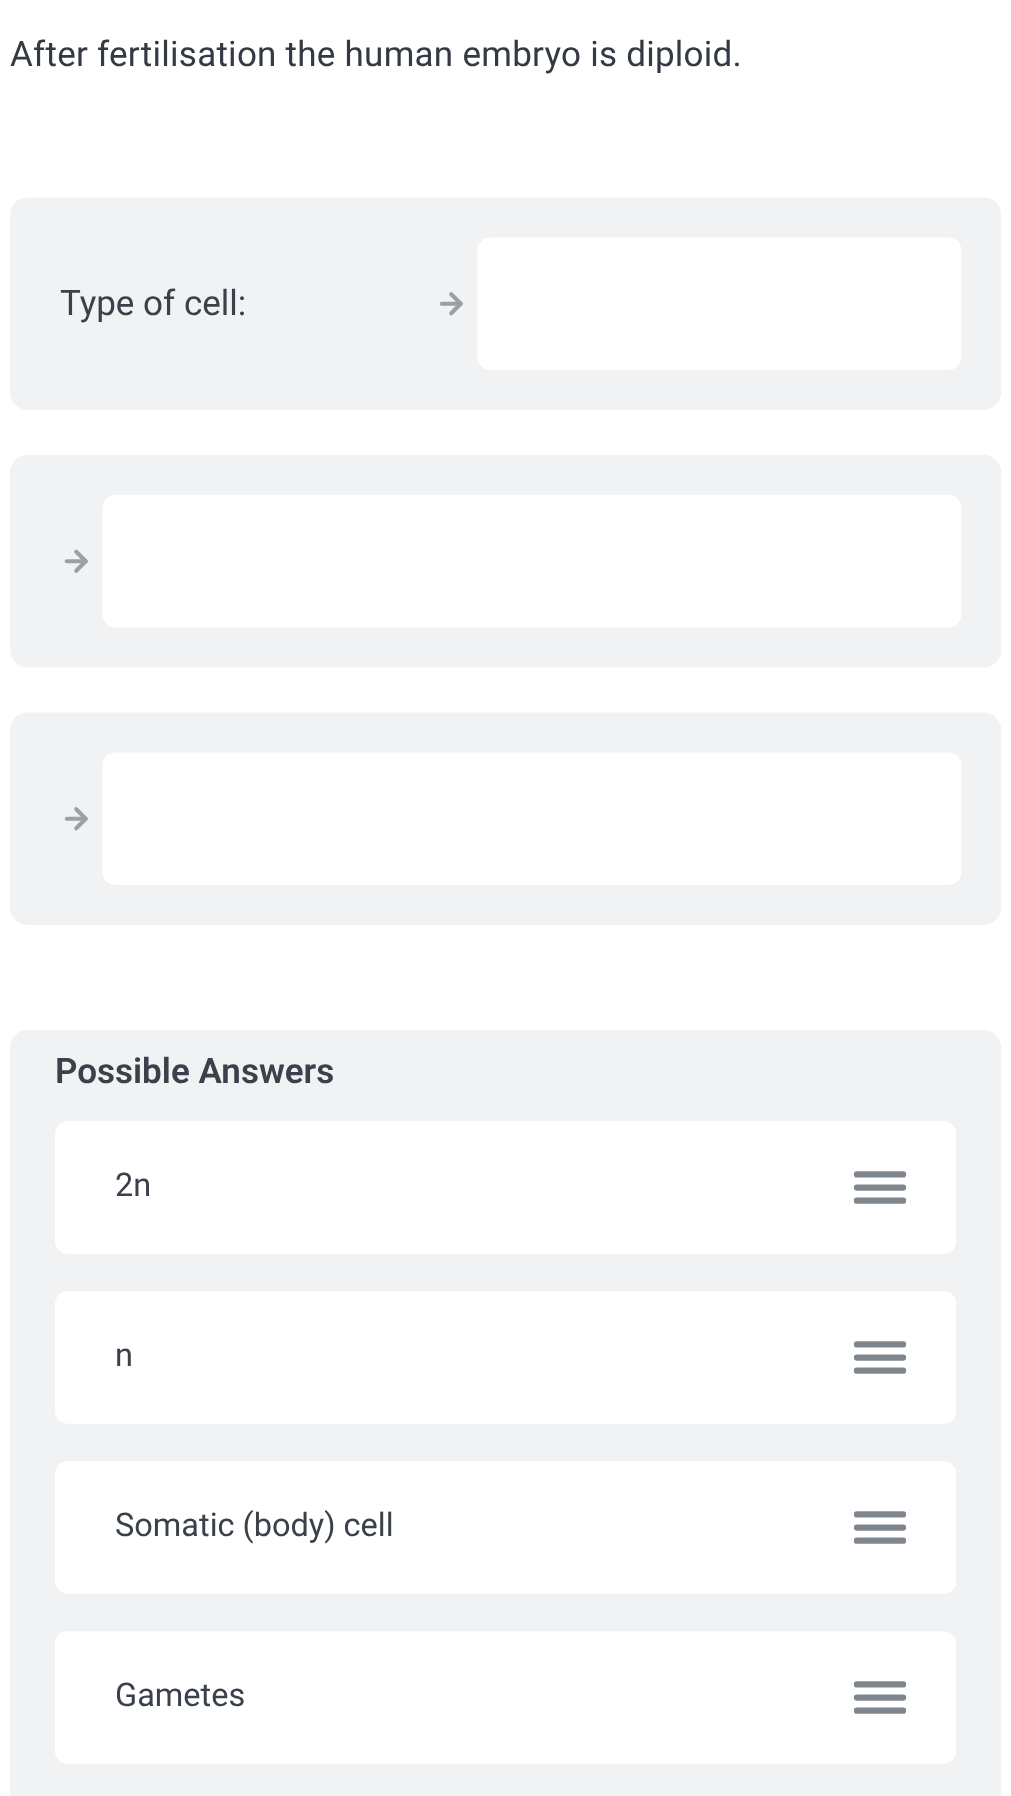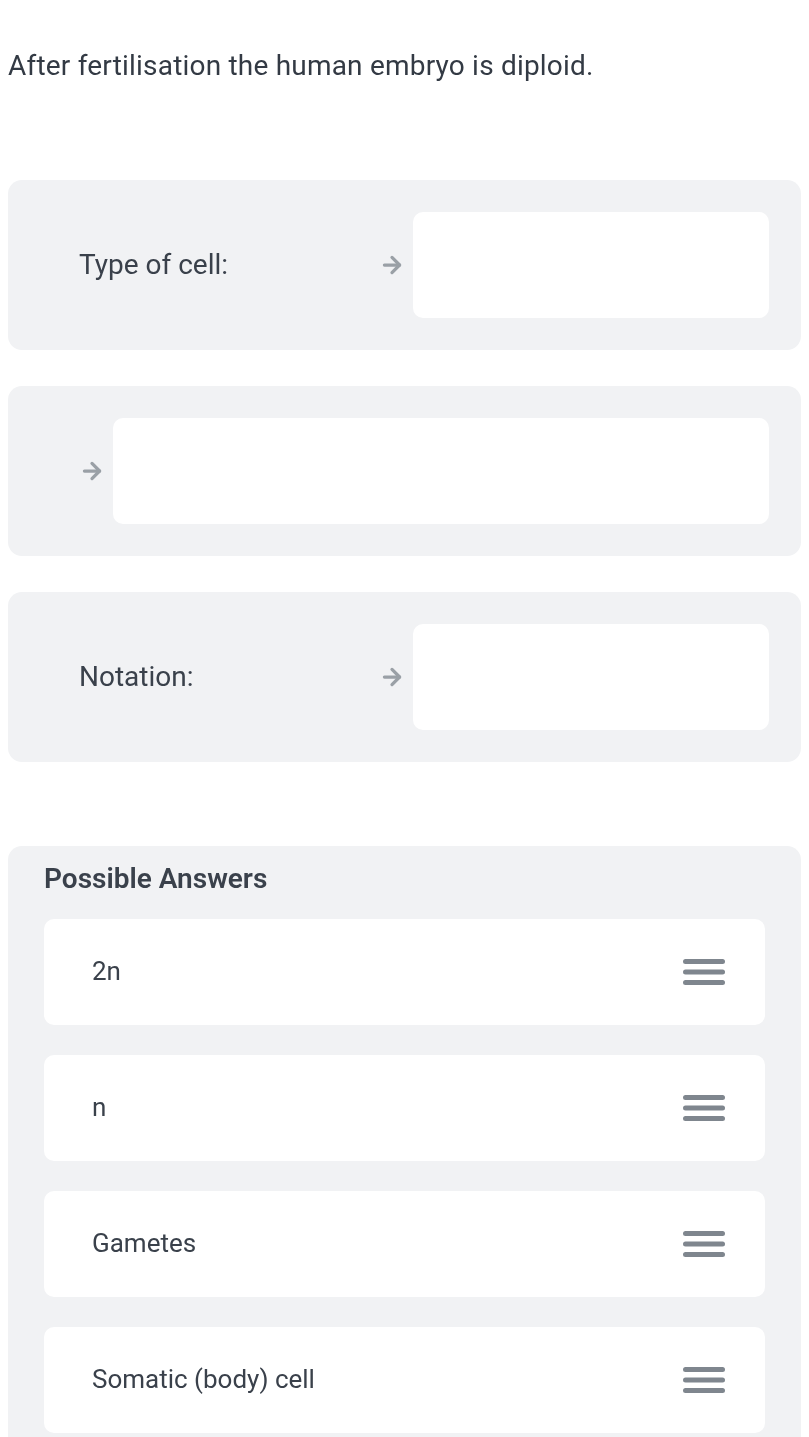--- a/index.html
+++ b/index.html
@@ -9,26 +9,25 @@
     color: #333a44;
     width: 809px;
     padding: 20px 8px 0 8px;
   }
   .question-text {
     font-size: 28px;
     line-height: 1.7;
     color: #333a44;
     margin-bottom: 90px;
     letter-spacing: 0.2px;
-    margin-top: 22px;
   }
   .prompt-row {
     background: #f1f2f4;
     border-radius: 14px;
-    padding: 32px 32px 32px 71px;
+    padding: 32px 32px 32px 40px;
     margin-bottom: 36px;
     display: flex;
     align-items: center;
   }
   .prompt-label {
     font-size: 28px;
     color: #3a414b;
     line-height: 1.55;
     width: 300px;
     flex-shrink: 0;
@@ -104,21 +103,20 @@
   <span class="arrow-icon">
     <svg width="26" height="26" viewBox="0 0 24 24" fill="none" stroke="currentColor" stroke-width="3" stroke-linecap="round" stroke-linejoin="round">
         <line x1="5" y1="12" x2="19" y2="12"></line>
         <polyline points="12 5 19 12 12 19"></polyline>
       </svg>
   </span>
   <div class="drop-zone"></div>
 </div>
 
 <div class="prompt-row">
-  <div class="prompt-label">Notation:</div>
   <span class="arrow-icon">
     <svg width="26" height="26" viewBox="0 0 24 24" fill="none" stroke="currentColor" stroke-width="3" stroke-linecap="round" stroke-linejoin="round">
         <line x1="5" y1="12" x2="19" y2="12"></line>
         <polyline points="12 5 19 12 12 19"></polyline>
       </svg>
   </span>
   <div class="drop-zone"></div>
 </div>
 
 <div class="possible-answers">
@@ -141,32 +139,32 @@
       <span class="drag-icon">
         <svg width="42" height="32" viewBox="0 0 42 32">
             <rect x="0" y="3" width="42" height="5" rx="2.5" fill="currentColor"></rect>
             <rect x="0" y="13.5" width="42" height="5" rx="2.5" fill="currentColor"></rect>
             <rect x="0" y="24" width="42" height="5" rx="2.5" fill="currentColor"></rect>
           </svg>
       </span>
     </div>
 
     <div class="answer-chip">
-      <span class="answer-label">Gametes</span>
+      <span class="answer-label">Somatic (body) cell</span>
       <span class="drag-icon">
         <svg width="42" height="32" viewBox="0 0 42 32">
             <rect x="0" y="3" width="42" height="5" rx="2.5" fill="currentColor"></rect>
             <rect x="0" y="13.5" width="42" height="5" rx="2.5" fill="currentColor"></rect>
             <rect x="0" y="24" width="42" height="5" rx="2.5" fill="currentColor"></rect>
           </svg>
       </span>
     </div>
 
     <div class="answer-chip">
-      <span class="answer-label">Somatic (body) cell</span>
+      <span class="answer-label">Gametes</span>
       <span class="drag-icon">
         <svg width="42" height="32" viewBox="0 0 42 32">
             <rect x="0" y="3" width="42" height="5" rx="2.5" fill="currentColor"></rect>
             <rect x="0" y="13.5" width="42" height="5" rx="2.5" fill="currentColor"></rect>
             <rect x="0" y="24" width="42" height="5" rx="2.5" fill="currentColor"></rect>
           </svg>
       </span>
     </div>
 
     <div class="answer-chip">

